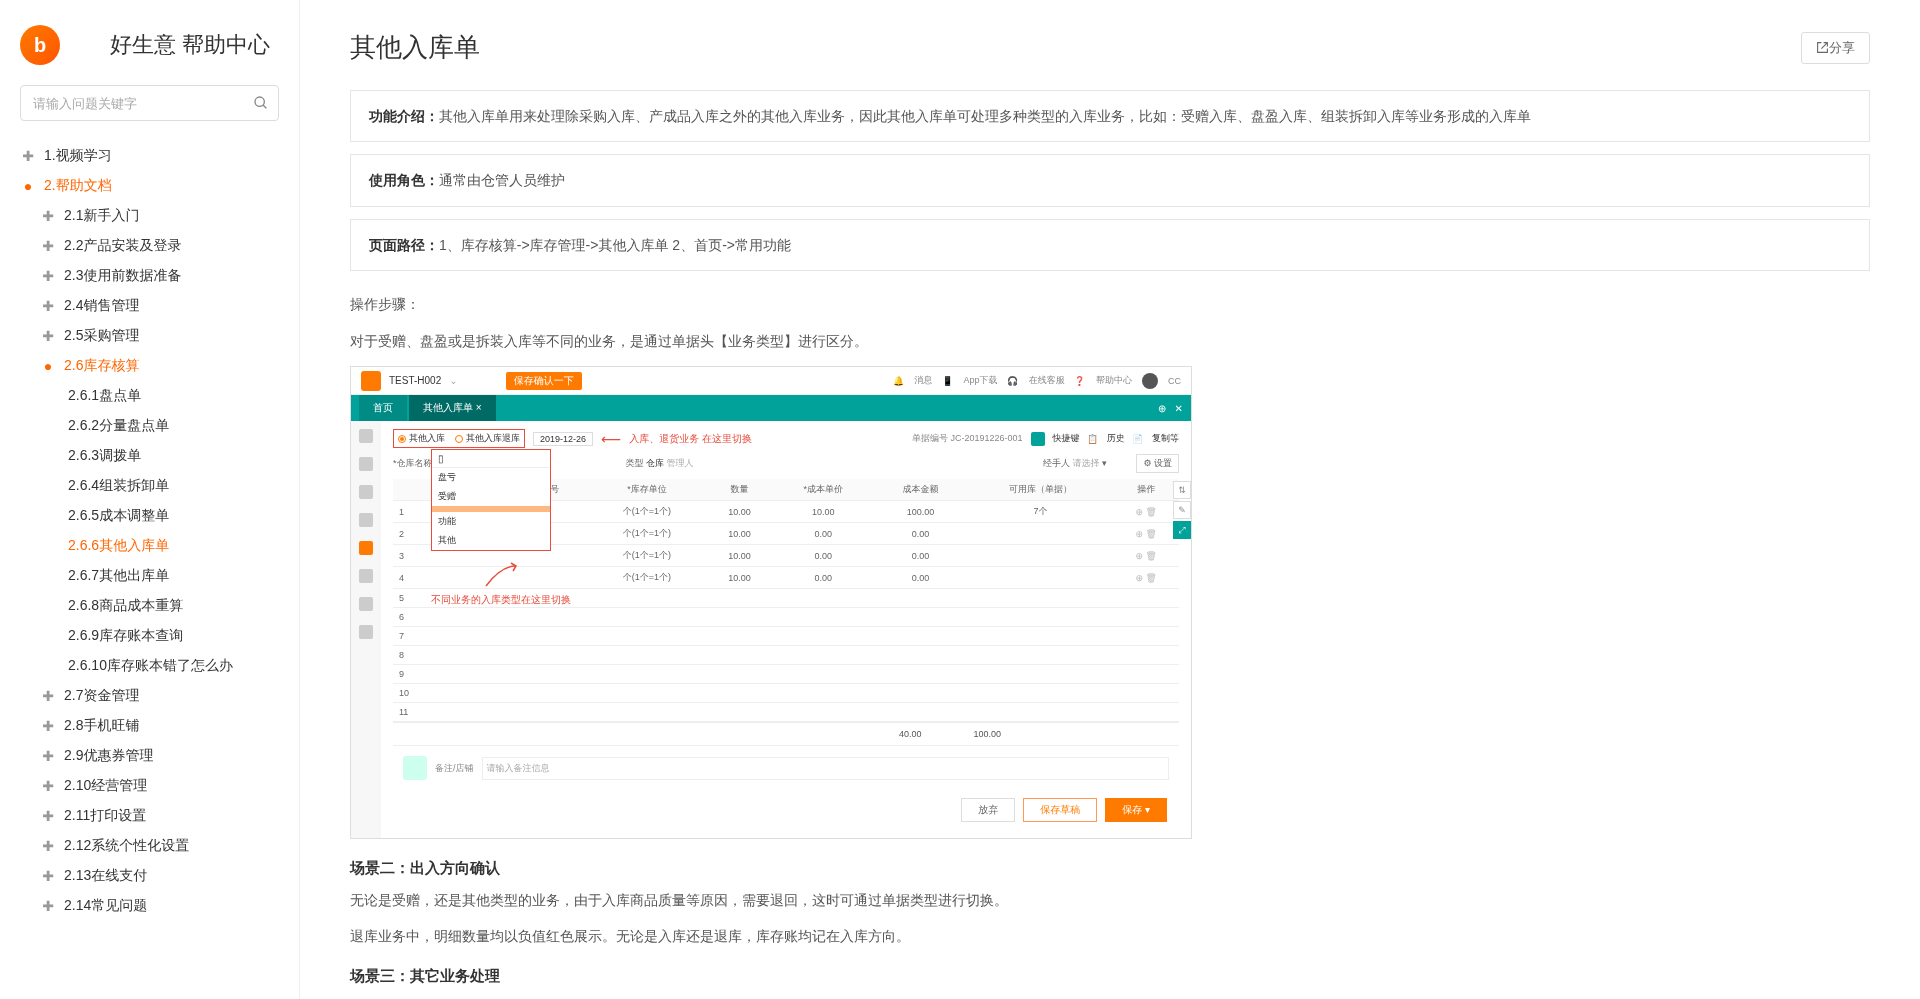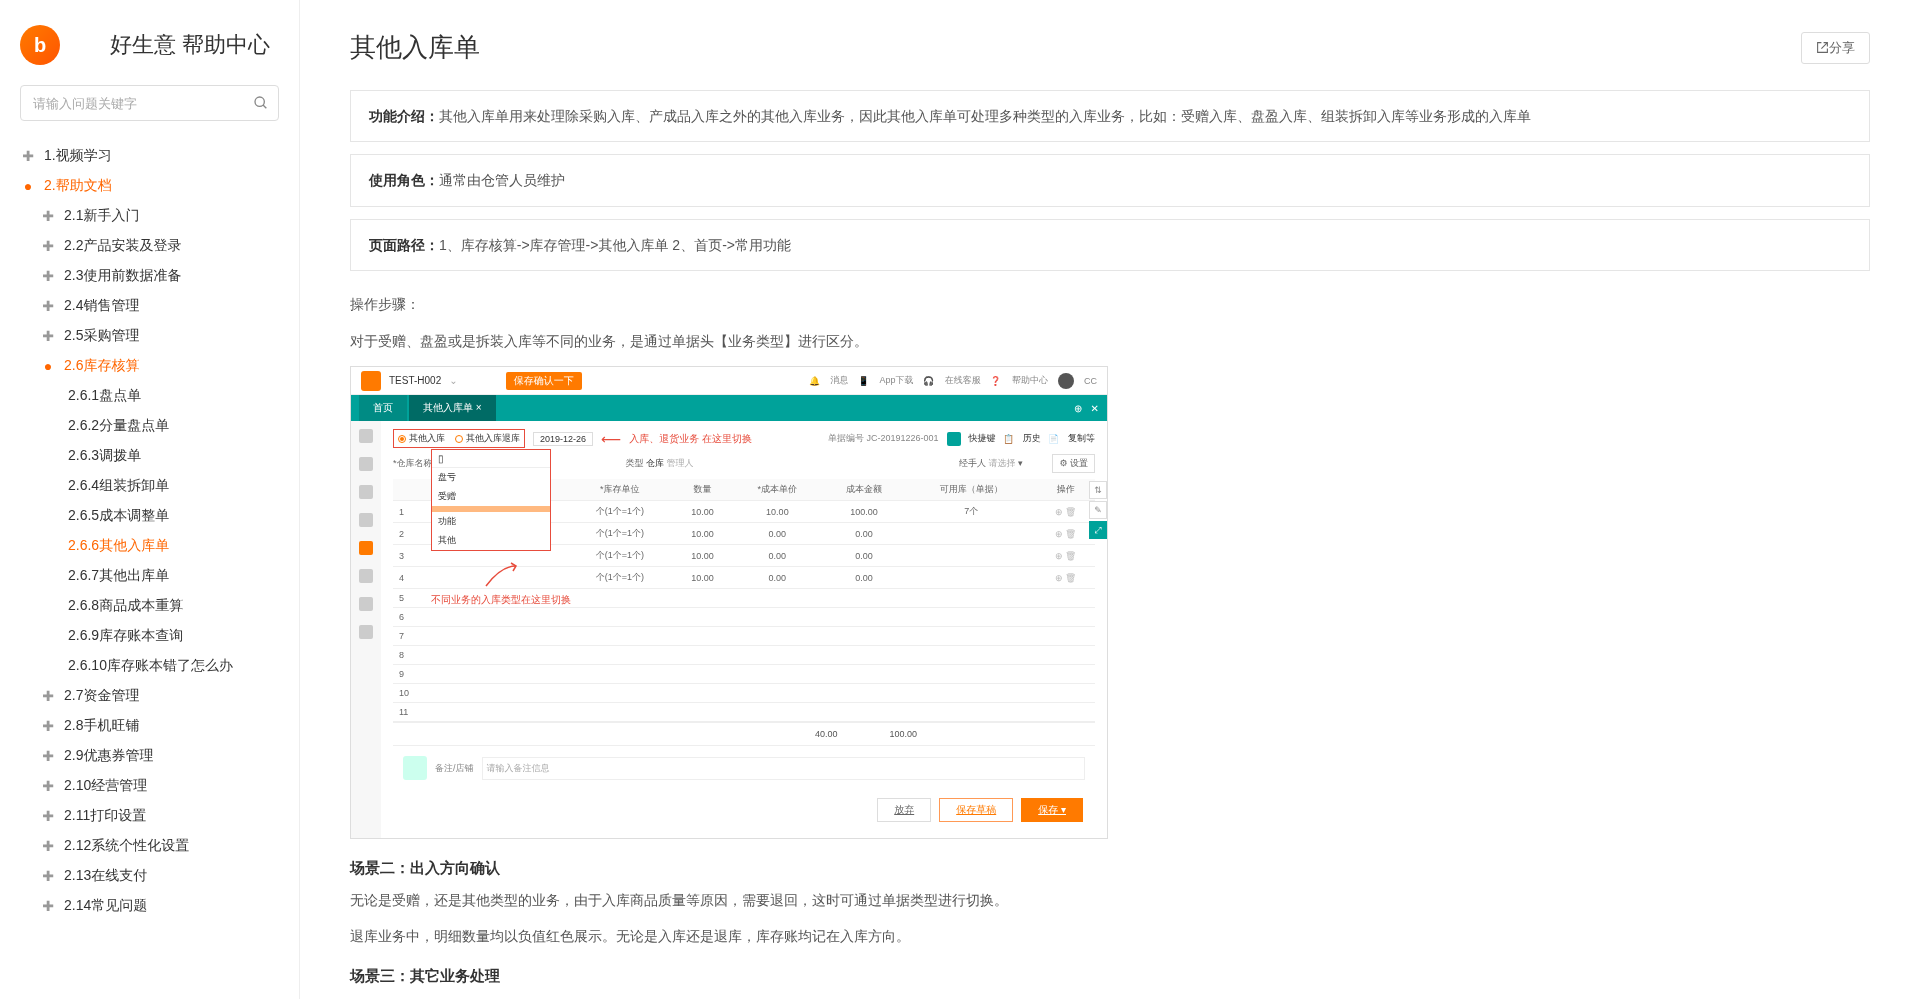--- a/index.html
+++ b/index.html
@@ -22,21 +22,21 @@
 .main{flex:1;padding:30px 50px;background:#fff;}
 .title-row{display:flex;justify-content:space-between;align-items:center;margin-bottom:25px;}
 .page-title{font-size:26px;font-weight:500;color:#333;}
 .share-btn{border:1px solid #ddd;background:#fff;padding:6px 14px;border-radius:3px;font-size:13px;color:#666;cursor:pointer;display:flex;align-items:center;gap:0;}
 .info-box{border:1px solid #e5e5e5;padding:14px 18px;margin-bottom:12px;font-size:14px;color:#555;line-height:1.6;}
 .info-box b{font-weight:600;color:#333;}
 .content-section{margin-top:25px;}
 .step-title{font-size:14px;color:#555;margin-bottom:15px;}
 .scene-title{font-size:15px;font-weight:600;color:#333;margin:18px 0 10px;}
 .scene-text{font-size:14px;color:#555;line-height:1.8;margin-bottom:10px;}
-.screenshot{width:758px;border:1px solid #ddd;background:#fff;margin:12px 0 20px;font-size:10px;}
+.screenshot{width:842px;border:1px solid #ddd;background:#fff;margin:12px 0 20px;font-size:10px;}
 .ss-topbar{height:28px;background:#fff;border-bottom:1px solid #eee;display:flex;align-items:center;padding:0 10px;justify-content:space-between;}
 .ss-topbar-left{display:flex;align-items:center;gap:8px;}
 .ss-logo{width:20px;height:20px;background:#ff7a00;border-radius:3px;}
 .ss-topbar-right{display:flex;align-items:center;gap:10px;color:#888;font-size:9px;}
 .ss-tabs{height:26px;background:#00a29a;display:flex;align-items:center;padding:0 8px;gap:2px;}
 .ss-tab{background:#008b84;color:#fff;padding:4px 14px;font-size:10px;height:100%;display:flex;align-items:center;}
 .ss-tab.dark{background:#006b65;}
 .ss-body{display:flex;}
 .ss-sidebar{width:30px;background:#f7f7f7;display:flex;flex-direction:column;align-items:center;padding-top:8px;gap:14px;}
 .ss-side-icon{width:14px;height:14px;background:#ccc;border-radius:2px;}
@@ -57,21 +57,21 @@
 .ss-dropdown-item.hl{background:#ffb980;}
 .ss-table{width:100%;border-collapse:collapse;margin-top:4px;}
 .ss-table th,.ss-table td{border-bottom:1px solid #eee;padding:4px 6px;font-size:9px;text-align:center;color:#666;}
 .ss-table th{background:#fafafa;font-weight:normal;}
 .ss-table td:first-child,.ss-table th:first-child{text-align:left;}
 .ss-footer-row{display:flex;justify-content:flex-end;gap:52px;padding:6px;font-size:9px;color:#555;border-top:1px solid #eee;}
 .ss-remark{display:flex;align-items:center;gap:8px;padding:10px;border-top:1px solid #eee;}
 .ss-remark-icon{width:24px;height:24px;background:#cfe;border-radius:3px;}
 .ss-remark-input{flex:1;border:1px solid #eee;padding:4px;font-size:9px;color:#aaa;}
 .ss-actions{display:flex;justify-content:flex-end;gap:8px;padding:8px 12px;}
-.ss-btn{border:1px solid #ddd;background:#fff;padding:4px 16px;font-size:10px;color:#666;text-decoration:underline;}
+.ss-btn{border:1px solid #ddd;background:#fff;padding:4px 16px;font-size:10px;color:#666;}
 .ss-btn.outline{border-color:#ff9955;color:#ff7a00;}
 .ss-btn.primary{background:#ff7a00;border-color:#ff7a00;color:#fff;}
 .teal-badge{width:14px;height:14px;background:#00a29a;border-radius:2px;}
 .right-toolbar{position:absolute;right:0;top:60px;width:18px;}
 .right-tool-item{width:18px;height:18px;border:1px solid #ddd;background:#fff;margin-bottom:2px;display:flex;align-items:center;justify-content:center;font-size:9px;color:#888;}
 .right-tool-item.teal{background:#00a29a;color:#fff;border-color:#00a29a;}
 .ss-content{position:relative;}
 .dropdown-overlay{position:absolute;left:50px;top:28px;z-index:5;}
 </style>
 </head>

